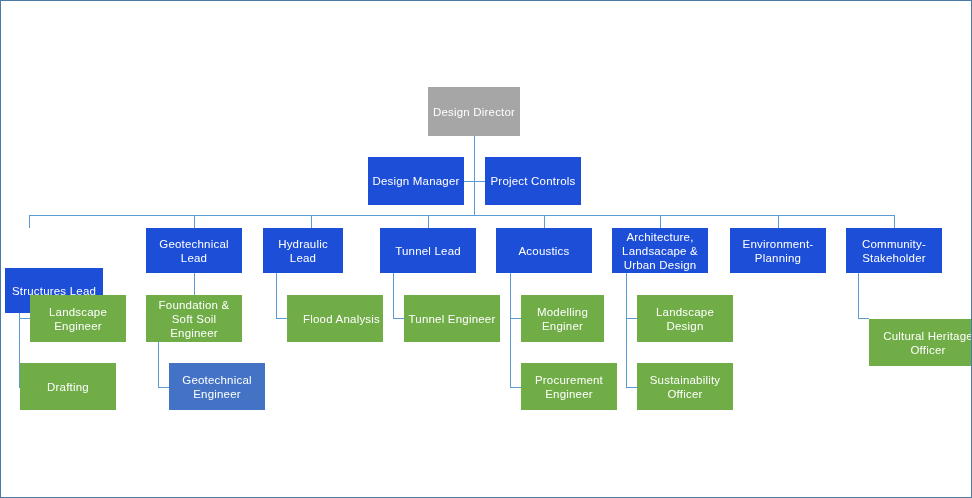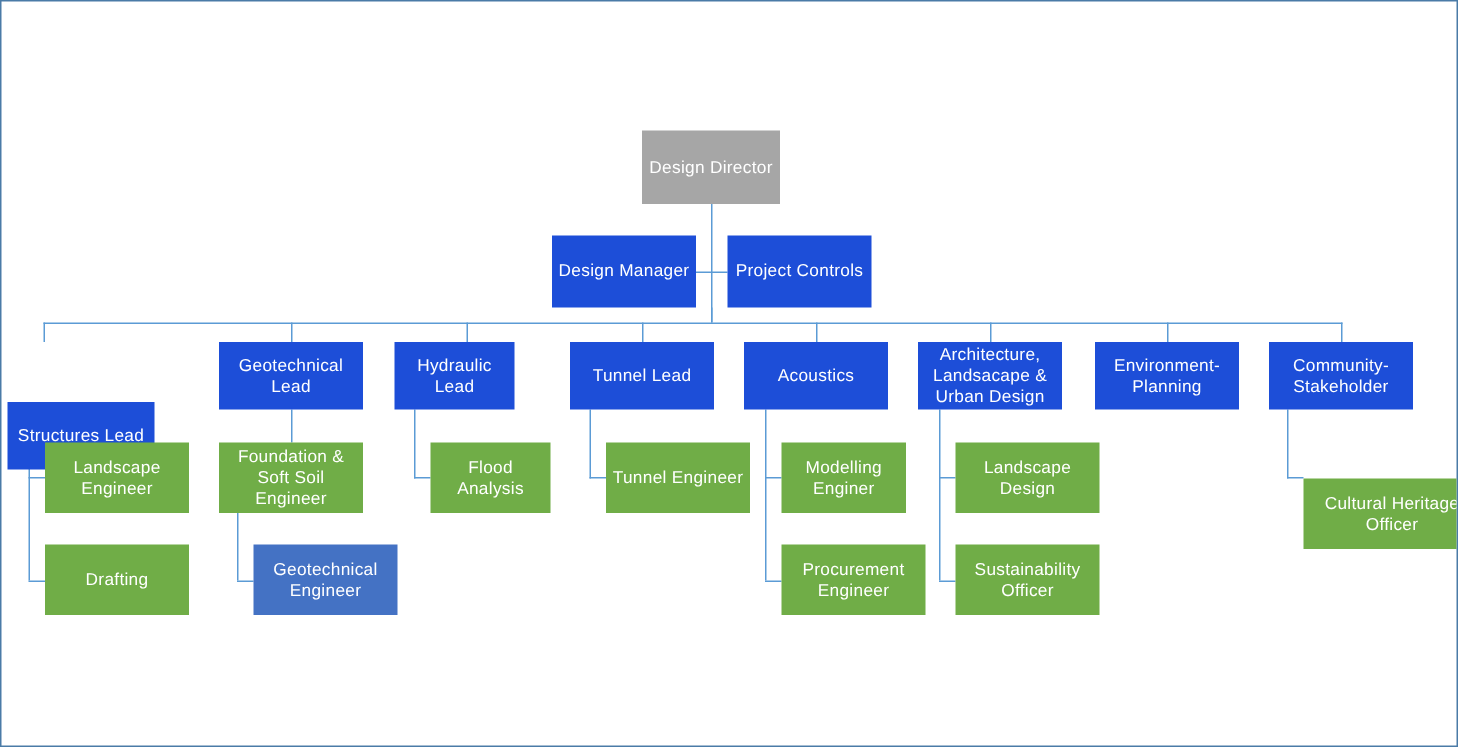--- a/index.html
+++ b/index.html
@@ -116,36 +116,36 @@
       </div>
       <div class="node blue" style="left: 845px; top: 227px; width: 96px; height: 45px; justify-content: center;">
         <span>Community-Stakeholder</span>
       </div>
       <div class="node green" style="left: 29px; top: 294px; width: 96px; height: 47px;">
         <span>Landscape Engineer</span>
       </div>
       <div class="node green" style="left: 145px; top: 294px; width: 96px; height: 47px;">
         <span>Foundation &amp; Soft Soil Engineer</span>
       </div>
-      <div class="node green" style="left: 286px; top: 294px; width: 80px; height: 47px;">
+      <div class="node green" style="left: 286px; top: 294px; width: 96px; height: 47px; justify-content: flex-end;">
         <span>Flood Analysis</span>
       </div>
       <div class="node green" style="left: 403px; top: 294px; width: 96px; height: 47px;">
         <span>Tunnel  Engineer</span>
       </div>
       <div class="node green" style="left: 520px; top: 294px; width: 83px; height: 47px;">
         <span>Modelling Enginer</span>
       </div>
       <div class="node green" style="left: 636px; top: 294px; width: 96px; height: 47px;">
         <span>Landscape Design</span>
       </div>
       <div class="node green" style="left: 868px; top: 294px; width: 118px; height: 47px; margin-top: 24px;">
         <span>Cultural Heritage Officer</span>
       </div>
-      <div class="node green" style="left: 29px; top: 362px; width: 96px; height: 47px;">
+      <div class="node green" style="left: 19px; top: 362px; width: 96px; height: 47px;">
         <span>Drafting</span>
       </div>
       <div class="node dblue" style="left: 168px; top: 362px; width: 96px; height: 47px;">
         <span>Geotechnical Engineer</span>
       </div>
       <div class="node green" style="left: 520px; top: 362px; width: 96px; height: 47px;">
         <span>Procurement Engineer</span>
       </div>
       <div class="node green" style="left: 636px; top: 362px; width: 96px; height: 47px;">
         <span>Sustainability Officer</span>

